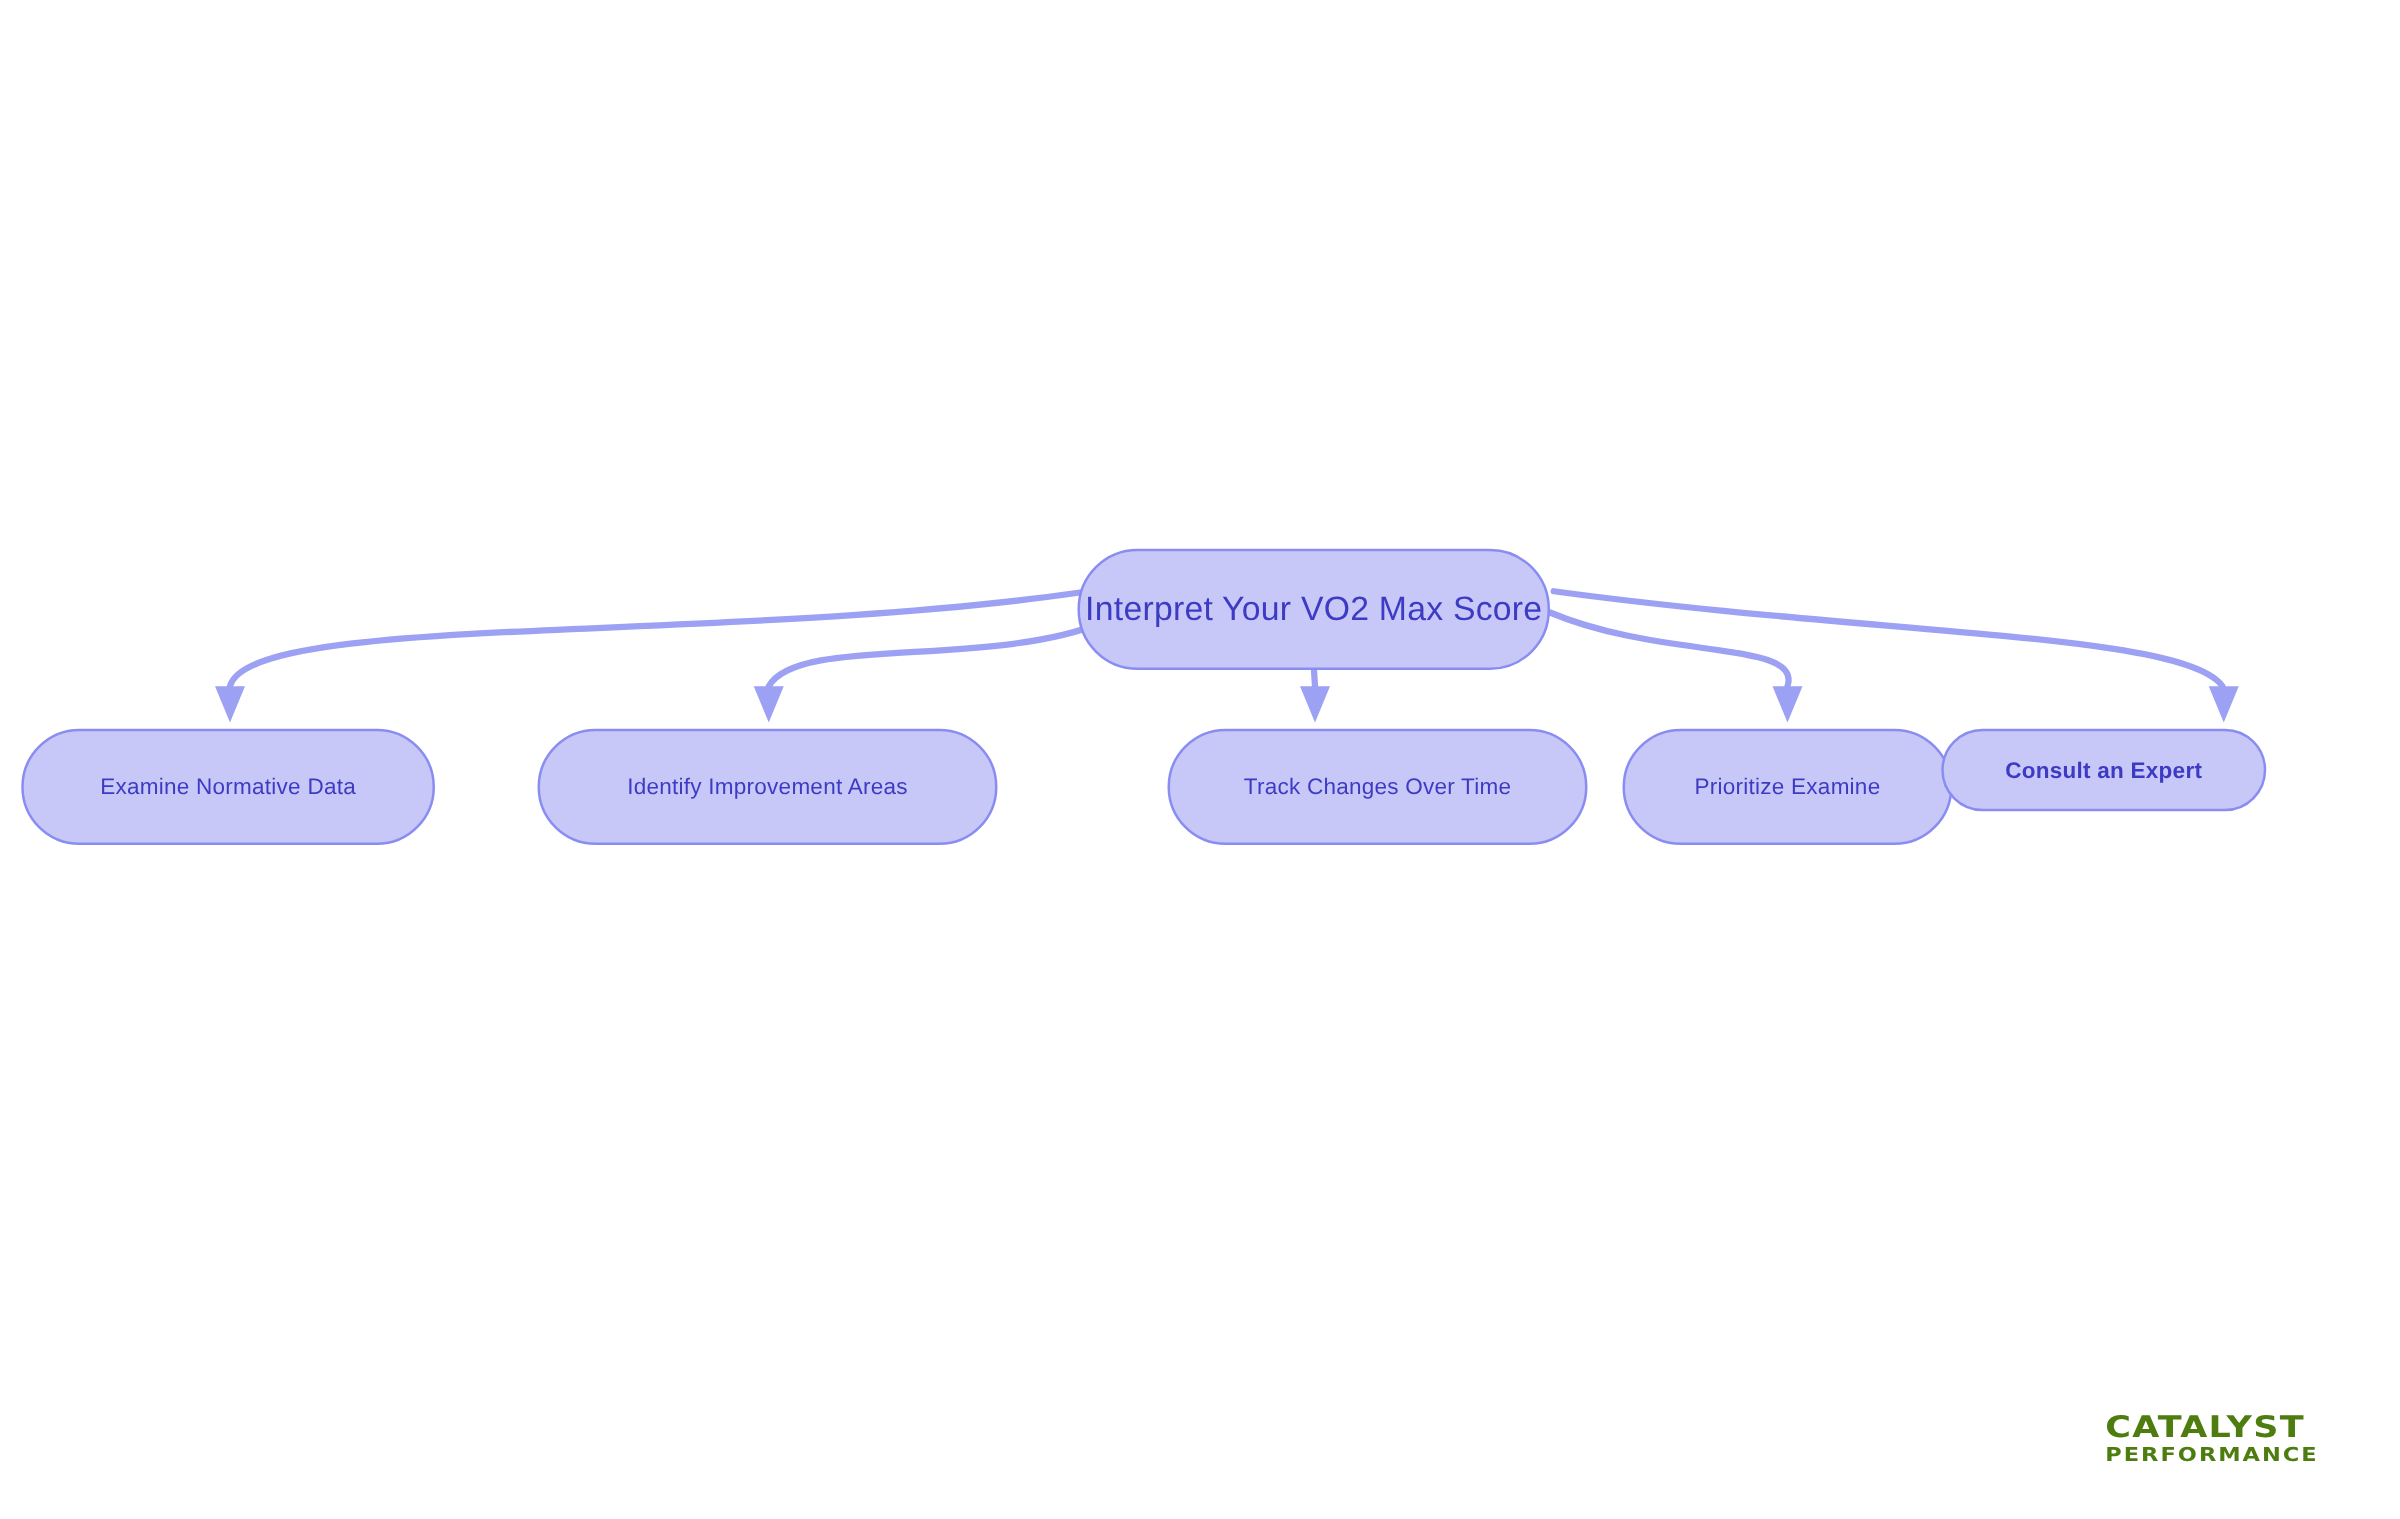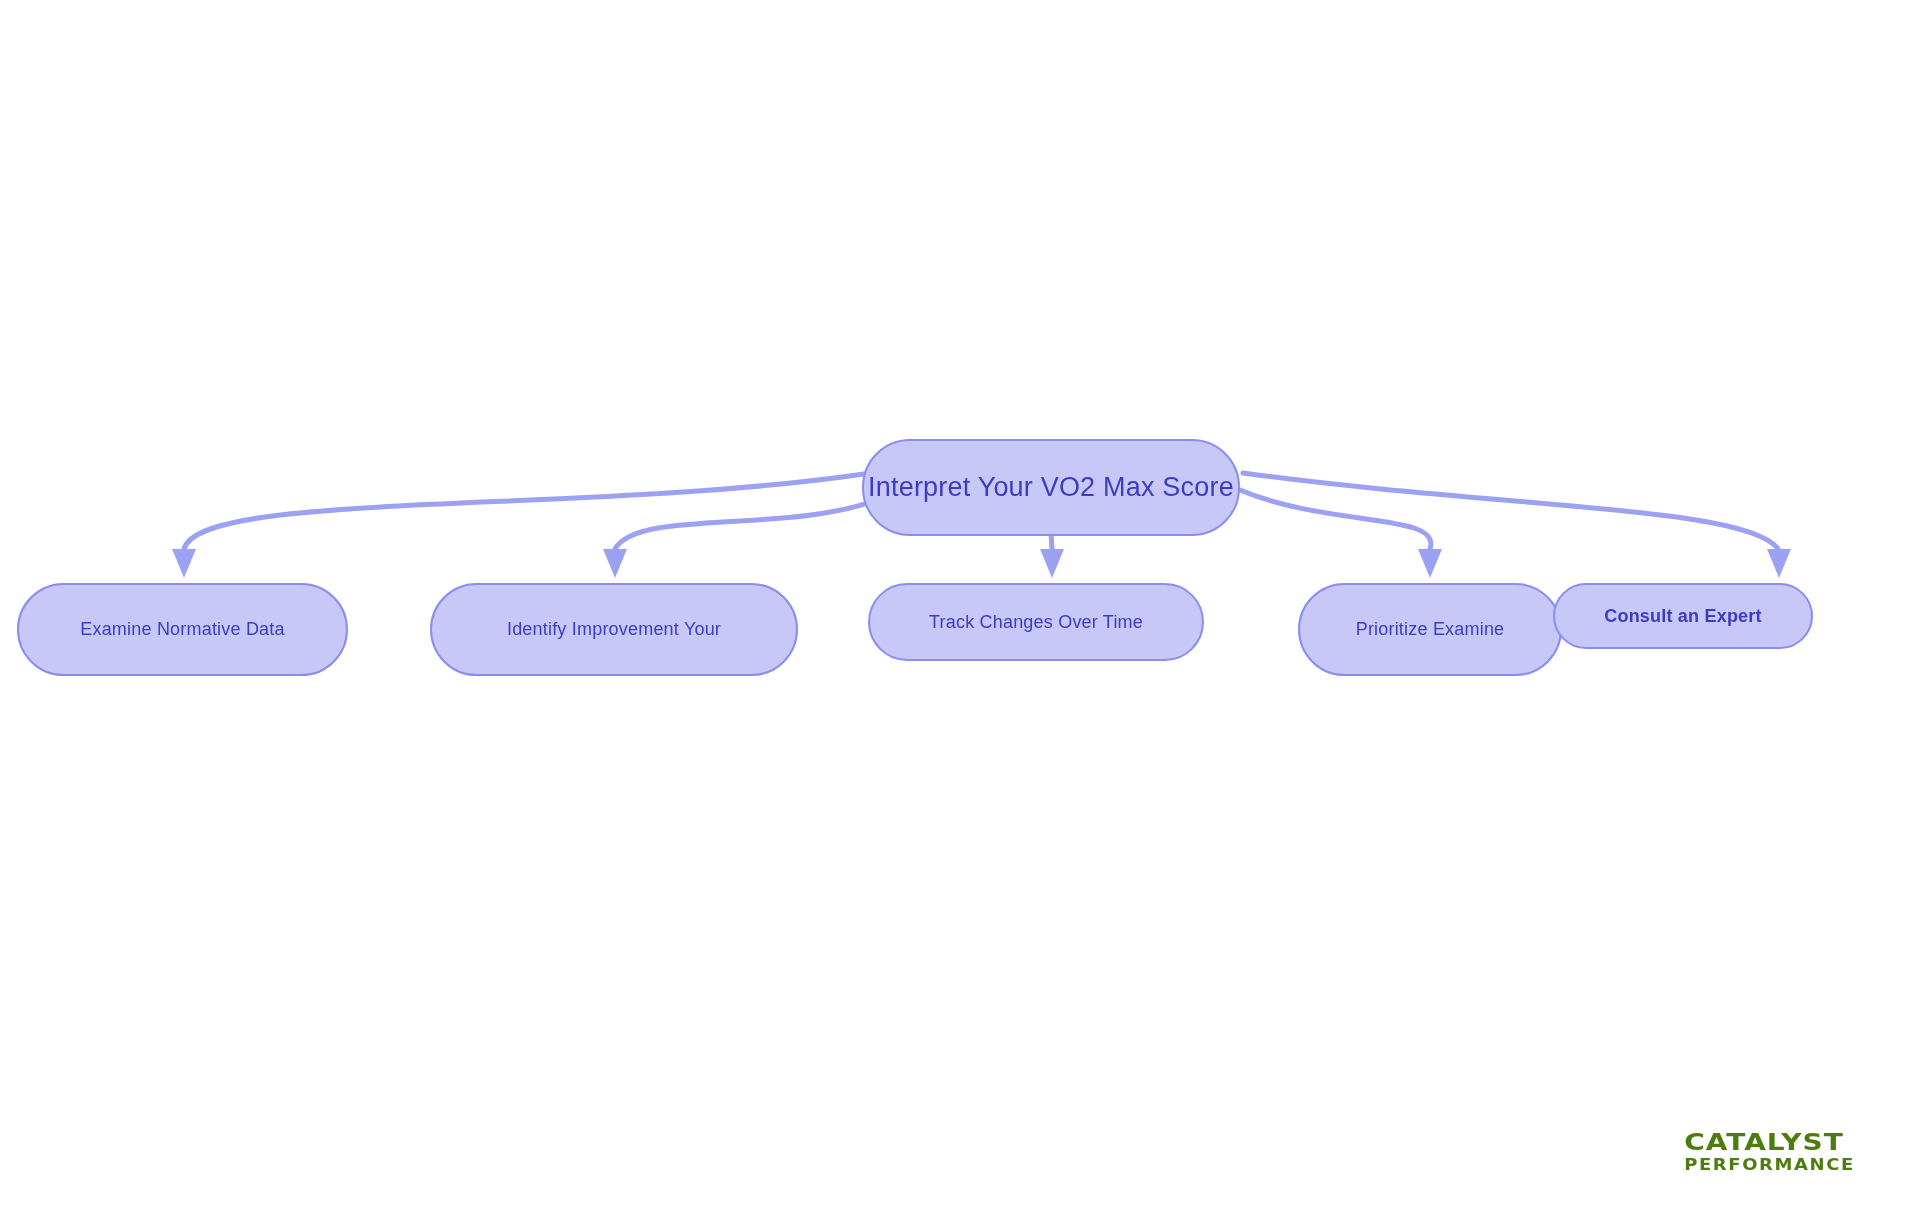--- a/index.html
+++ b/index.html
@@ -97,24 +97,24 @@
 
   <div class="node root" style="left:862px; top:403px; width:378px; height:97px;margin-top:36px;">
     <span>Interpret Your VO2 Max Score</span>
   </div>
 
   <div class="node" style="left:17px; top:583px; width:331px; height:93px;">
     <span>Examine Normative Data</span>
   </div>
 
   <div class="node" style="left:430px; top:583px; width:368px; height:93px;">
-    <span>Identify Improvement Your</span>
+    <span>Identify Improvement Areas</span>
   </div>
 
-  <div class="node" style="left:868px; top:583px; width:336px; height:78px;justify-content:center;">
+  <div class="node" style="left:934px; top:583px; width:336px; height:93px;justify-content:center;">
     <span>Track Changes Over Time</span>
   </div>
 
   <div class="node" style="left:1298px; top:583px; width:264px; height:93px;">
     <span>Prioritize Examine</span>
   </div>
 
   <div class="node" style="left:1553px; top:583px; width:260px; height:66px;font-weight:bold;">
     <span>Consult an Expert</span>
   </div>

